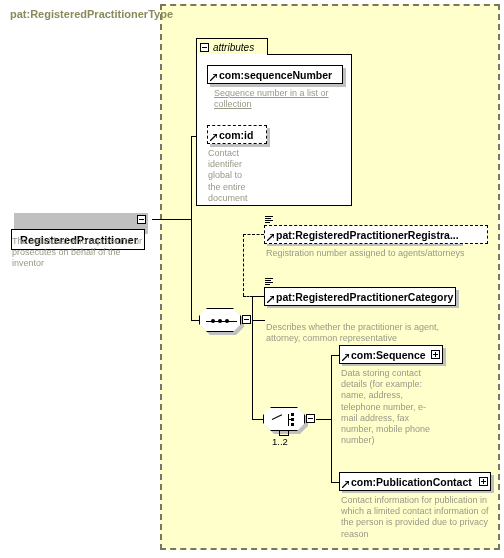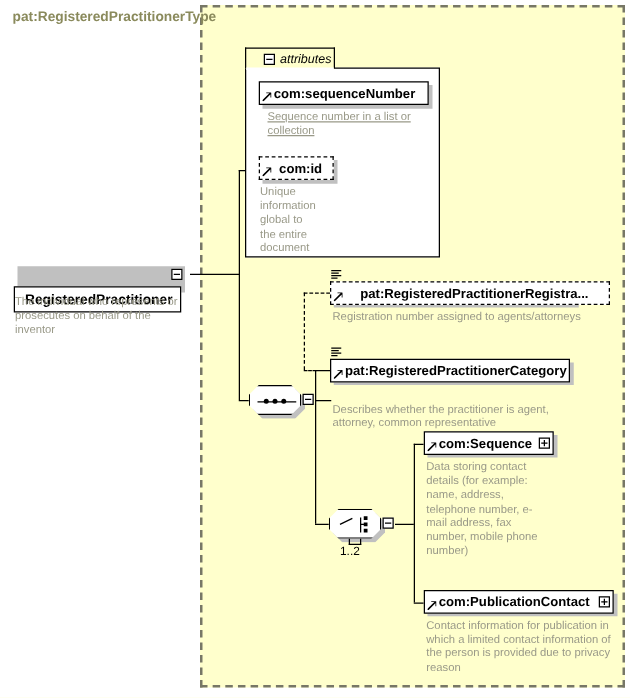--- a/index.html
+++ b/index.html
@@ -59,21 +59,21 @@
     left: 196px;
     top: 38px;
     width: 72px;
     height: 17px;
     background: #ffffcc;
     border: 1px solid #000000;
     border-bottom: none;
     box-sizing: border-box;
     display: flex;
     align-items: center;
-    padding-left: 14px;
+    padding-left: 3px;
   }
   .attr-tab-label {
     font-size: 10px;
     font-style: italic;
     color: #000;
     margin-left: 4px;
     white-space: nowrap;
   }
   
   .attr-tab-mask {
@@ -117,21 +117,21 @@
     box-sizing: border-box;
     height: 19px;
     display: flex;
     align-items: center;
     padding: 0 4px 0 11px;
     font-size: 10.5px;
     font-weight: bold;
     color: #000;
     white-space: nowrap;
   }
-  .node.optional { border: 1px dashed #000000; justify-content: center; }
+  .node.optional { border: 1px dashed #000000; }
   
   .node-shadow {
     position: absolute;
     background: #c0c0c0;
     z-index: 0;
   }
 
   
   .arrow-glyph {
     position: absolute;
@@ -355,21 +355,21 @@
   </div>
   <div class="desc" style="left:214px; top:88px; width:140px;text-decoration:underline;">Sequence number in a list or collection</div>
 
   <div class="node-shadow" style="left:210px; top:128px; width:60px; height:19px;"></div>
   <div class="node optional" style="left:207px; top:125px; width:60px;">
     <svg class="arrow-glyph" viewBox="0 0 7 7">
       <path d="M0 7 L7 0 M7 0 L3 0 M7 0 L7 4" stroke="#000" stroke-width="1.3" fill="none"></path>
     </svg>
     <span>com:id</span>
   </div>
-  <div class="desc" style="left:208px; top:148px; width:46px;">Unique information global to the entire document</div>
+  <div class="desc" style="left:208px; top:148px; width:46px;">Contact identifier global to the entire document</div>
 
   <div class="node-shadow" style="left:14px; top:213px; width:134px; height:21px;"></div>
   <div class="root-node" style="left:11px; top:210px; width:134px;">
     <span style="flex:1 1 auto;">RegisteredPractitioner</span>
   </div>
   <div class="pmbox" style="position:absolute; left:137px; top:215px;"></div>
   <div class="desc" style="left:12px; top:236px; width:140px;">The individual who represents or prosecutes on behalf of the inventor</div>
 
   <div class="node-shadow" style="left:267px; top:228px; width:196px; height:18px;"></div>
   <div class="elem-glyph" style="left:265px; top:216px;">

